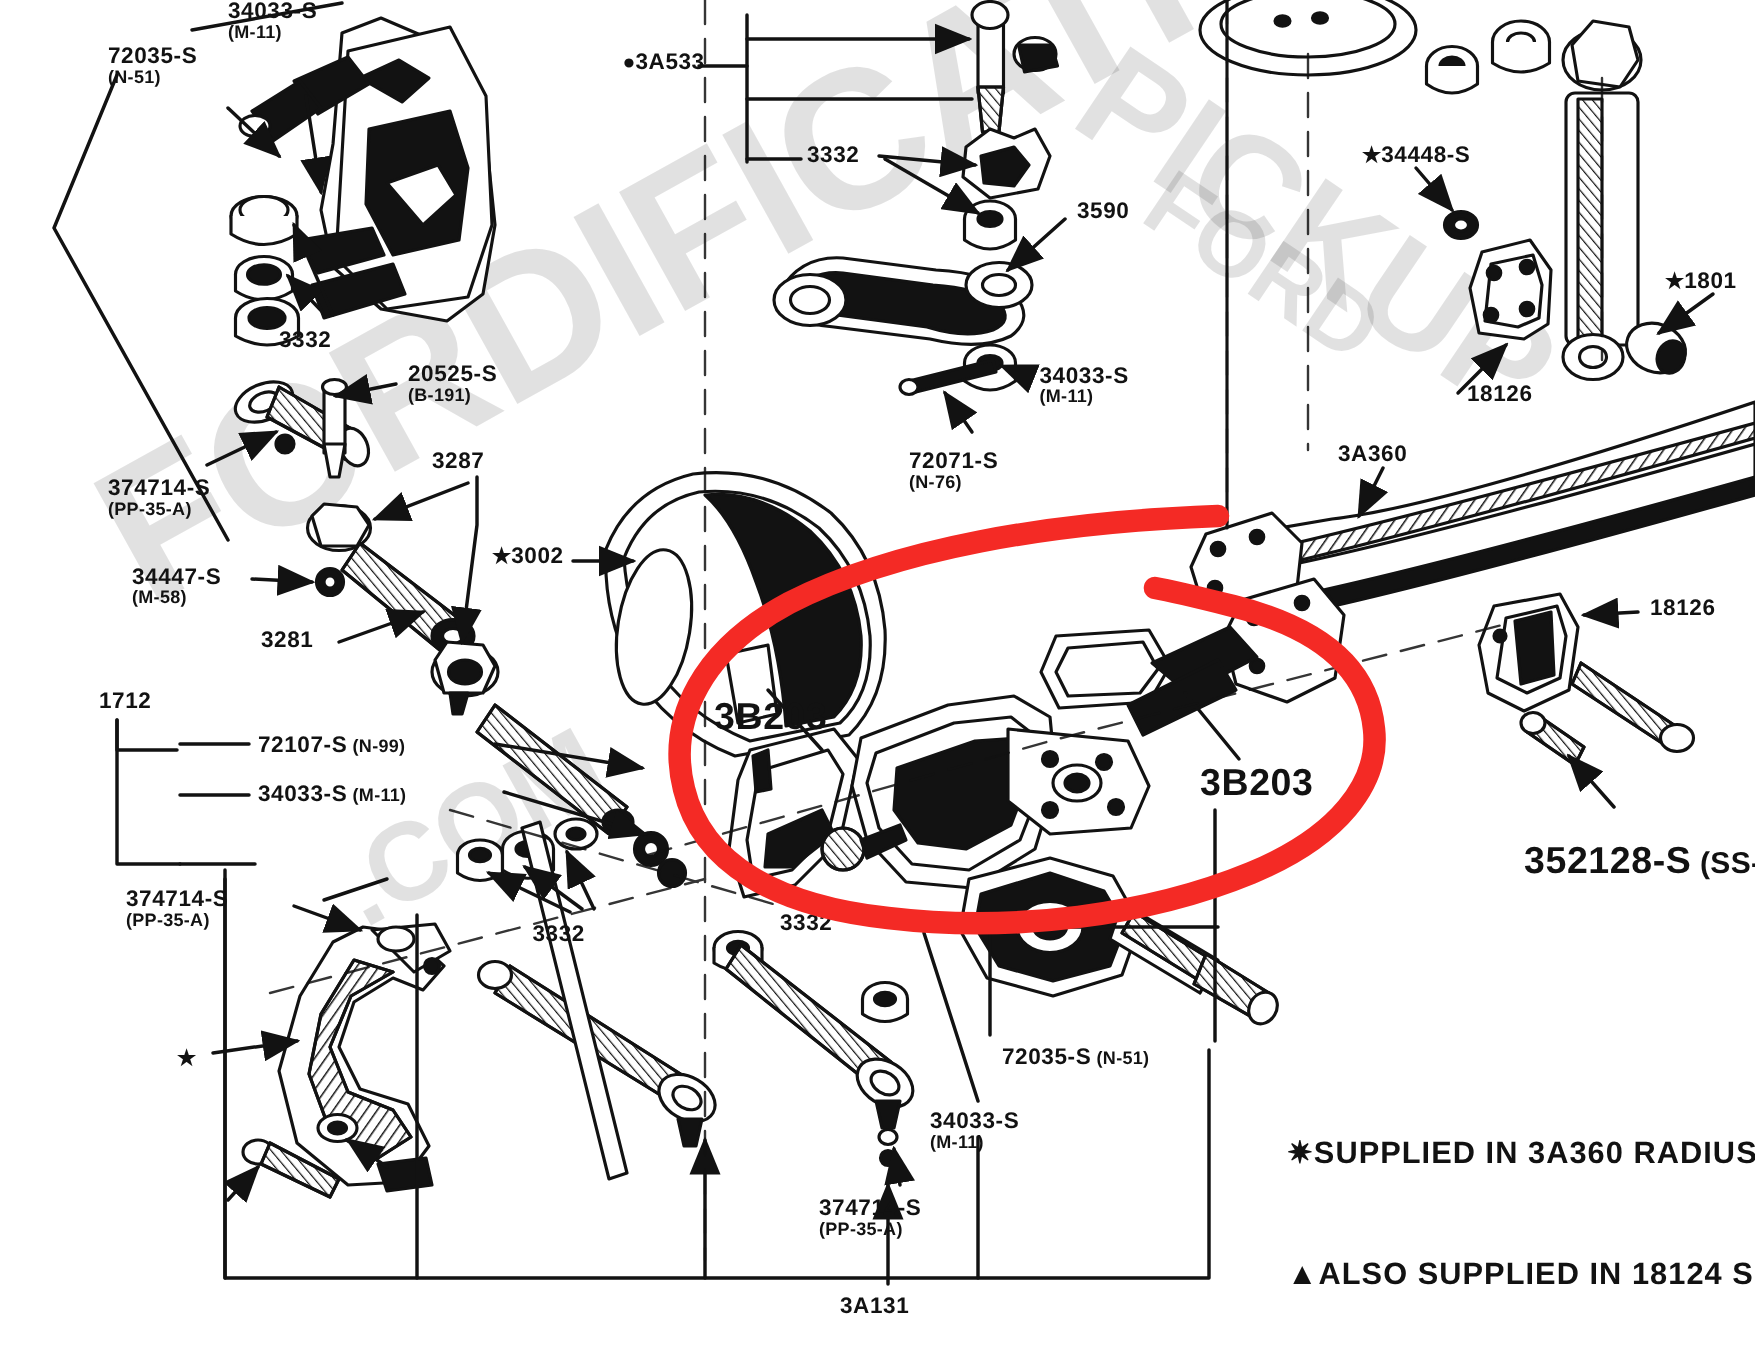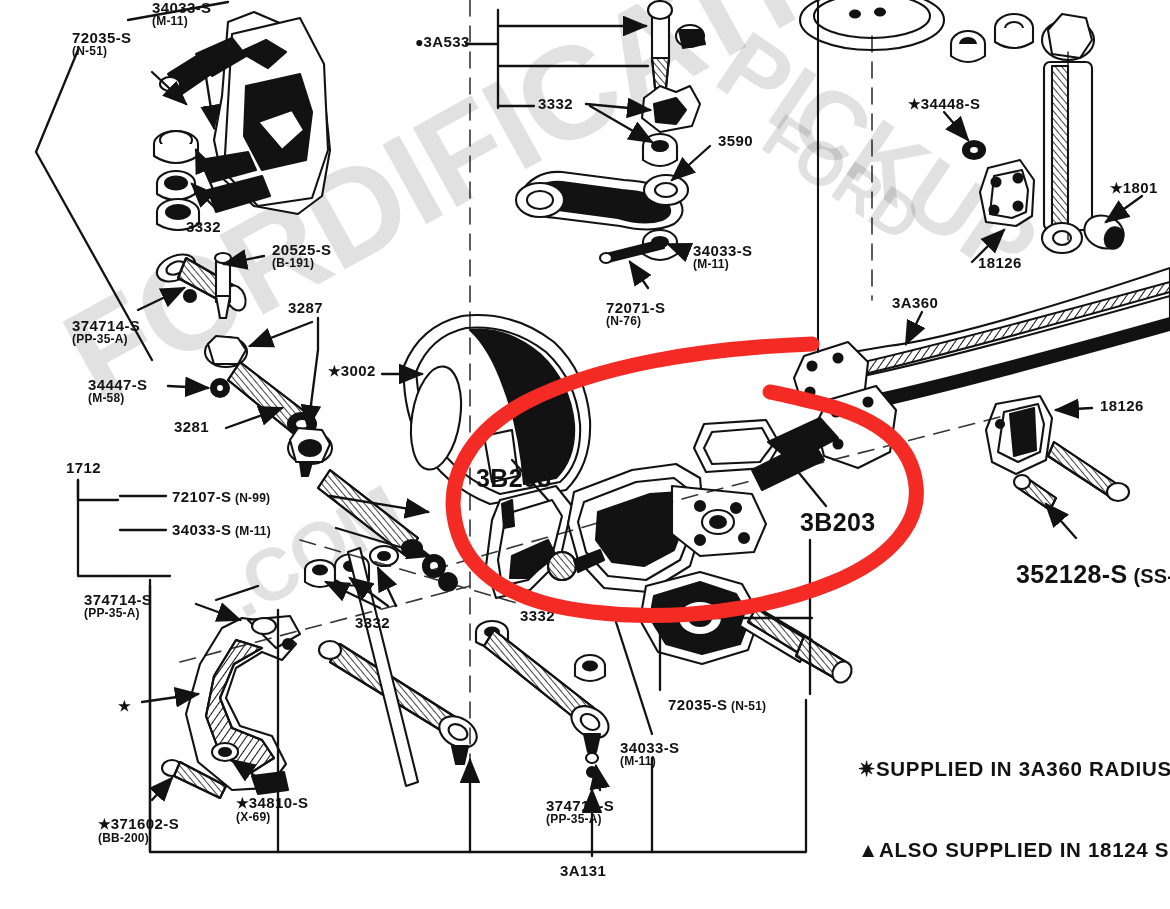--- a/index.html
+++ b/index.html
@@ -538,22 +538,20 @@
   <div class="lbl sz-lg" id="l-34033-c" style="left:172px; top:522px;">34033-S<span class="inlinesub"> (M-11)</span></div>
   <div class="lbl sz-md" id="l-3b203-b" style="left:800px; top:510px;">3B203</div>
   <div class="lbl sz-md" id="l-352128" style="left:1016px; top:562px;">352128-S<span class="inlinesub"> (SS-3</span></div>
   <div class="lbl sz-lg" id="l-374714-b" style="left:84px; top:592px;">374714-S<span class="sub">(PP-35-A)</span></div>
   <div class="lbl sz-lg" id="l-3332-c" style="left:355px; top:615px;">3332</div>
   <div class="lbl sz-lg" id="l-3332-d" style="left:520px; top:608px;">3332</div>
   <div class="lbl sz-lg" id="l-star-only" style="left:118px; top:698px;"><span class="mark">★</span></div>
   <div class="lbl sz-lg" id="l-72035-b" style="left:668px; top:697px;">72035-S<span class="inlinesub"> (N-51)</span></div>
   <div class="lbl sz-lg" id="l-34033-d" style="left:620px; top:740px;">34033-S<span class="sub">(M-11)</span></div>
   <div class="lbl sz-lg" id="l-374714-c" style="left:546px; top:798px;">374714-S<span class="sub">(PP-35-A)</span></div>
-  <div class="lbl sz-lg" id="l-34810" style="left:236px; top:795px;"><span class="mark">★</span>34810-S<span class="sub">(X-69)</span></div>
-  <div class="lbl sz-lg" id="l-371602" style="left:98px; top:816px;"><span class="mark">★</span>371602-S<span class="sub">(BB-200)</span></div>
   <div class="lbl sz-lg" id="l-3a131" style="left:560px; top:863px;">3A131</div>
 
   <div class="legend" id="legend-block" style="left:858px; top:700px;">
     <div><span>✷</span><span>SUPPLIED IN 3A360 RADIUS</span></div>
     <div><span>▲</span><span>ALSO SUPPLIED IN 18124 SH</span></div>
     
   </div>
 
   <svg id="annotation-layer" viewBox="0 0 1170 909">
     <path d="M812,344

